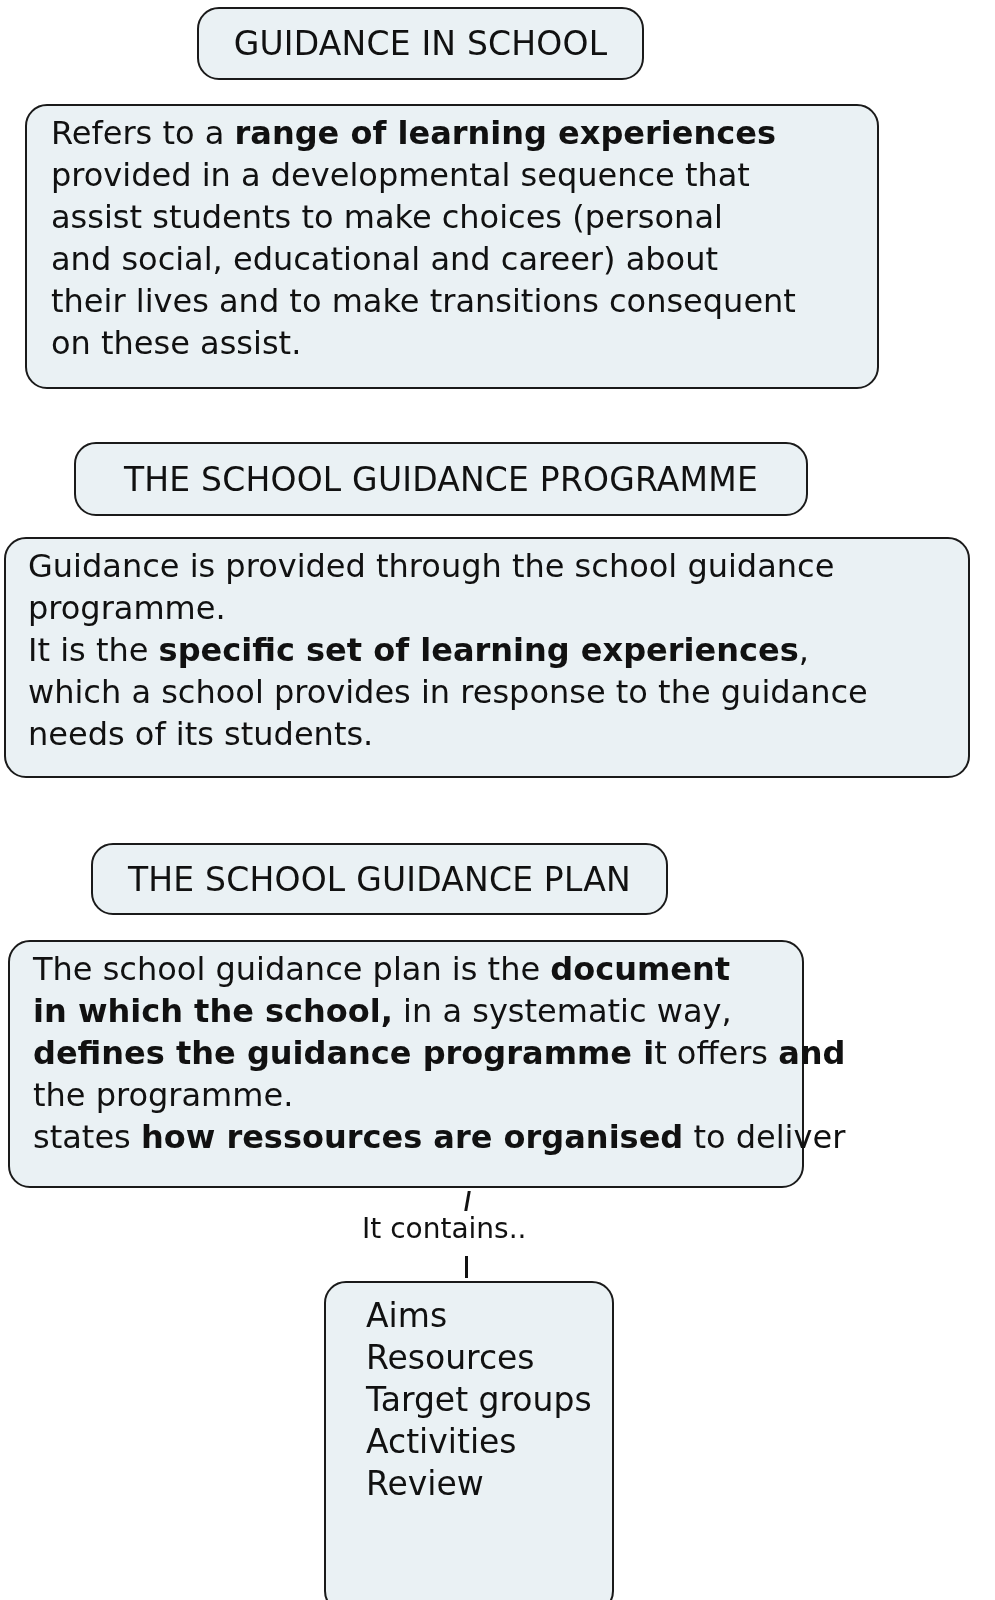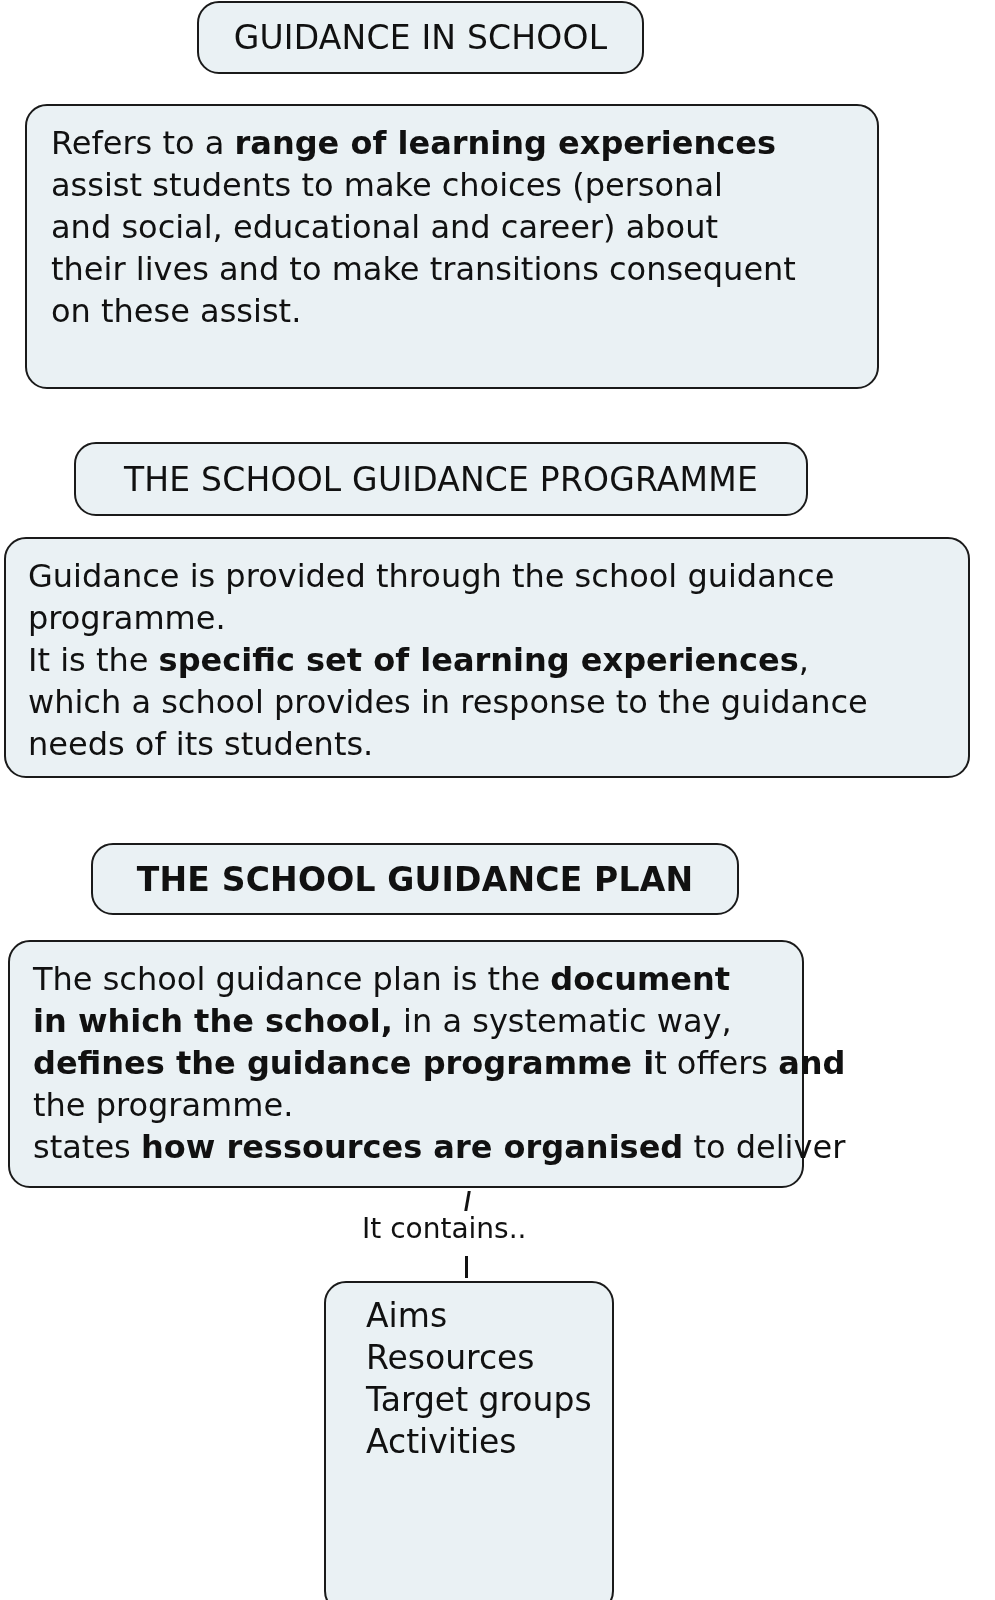--- a/index.html
+++ b/index.html
@@ -2,53 +2,54 @@
 <html><head>
 <meta charset="utf-8">
 <style>
   html, body { margin: 0; padding: 0; background: #ffffff; }
   body { width: 995px; height: 1600px; position: relative; overflow: hidden;
          font-family: "DejaVu Sans", sans-serif; color: #111; }
   .node { position: absolute; box-sizing: border-box; background: #eaf1f4;
           border: 2px solid #1a1a1a; border-radius: 22px; }
   .title { display: flex; align-items: center; justify-content: center;
            font-size: 33px; letter-spacing: 0.2px; white-space: nowrap; }
-  .body { font-size: 32px; line-height: 42px; padding: 16px 20px; }
+  .body { font-size: 32px; line-height: 42px; padding: 6px 20px; }
   .body b { font-weight: bold; }
   .line { display: block; white-space: nowrap; }
   .connector { position: absolute; width: 3px; background: #111; }
   .conn-label { position: absolute; font-size: 28px; white-space: nowrap; }
   .list-item { display: block; white-space: nowrap; }
 </style>
 </head>
 <body>
 
-<div class="node title" style="left:197px; top:1px; width:447px; height:73px;">
+<div class="node title" style="left:197px; top:7px; width:447px; height:73px;">
   <span>GUIDANCE IN SCHOOL</span>
 </div>
 <div class="node body" style="left:25px; top:104px; width:854px; height:285px; padding-left:24px;">
     <span class="line"><span>Refers to a </span><b>range of learning experiences</b></span>
+    <span class="line"><span>provided in a developmental sequence that</span></span>
     <span class="line"><span>assist students to make choices (personal</span></span>
     <span class="line"><span>and social, educational and career) about</span></span>
     <span class="line"><span>their lives and to make transitions consequent</span></span>
     <span class="line"><span>on these assist.</span></span>
   </div>
 
 <div class="node title" style="left:74px; top:442px; width:734px; height:74px;">
   <span>THE SCHOOL GUIDANCE PROGRAMME</span>
 </div>
 <div class="node body" style="left:4px; top:537px; width:966px; height:241px; padding-left:22px;">
     <span class="line"><span>Guidance is provided through the school guidance</span></span>
     <span class="line"><span>programme.</span></span>
     <span class="line"><span>It is the </span><b>specific set of learning experiences</b><span>,</span></span>
     <span class="line"><span>which a school provides in response to the guidance</span></span>
     <span class="line"><span>needs of its students.</span></span>
   </div>
 
-<div class="node title" style="left:91px; top:843px; width:648px; height:72px;font-weight:bold;">
+<div class="node title" style="left:91px; top:843px; width:577px; height:72px;">
   <span>THE SCHOOL GUIDANCE PLAN</span>
 </div>
 <div class="node body" style="left:8px; top:940px; width:796px; height:248px; padding-left:23px;">
     <span class="line"><span>The school guidance plan is the </span><b>document</b></span>
     <span class="line"><b>in which the school,</b><span> in a systematic way,</span></span>
     <span class="line"><b>defines the guidance programme i</b><span>t offers </span><b>and</b></span>
     <span class="line"><span> the programme.</span></span>
     <span class="line"><span> states </span><b>how ressources are organised</b><span> to deliver</span></span>
   </div>
 
@@ -56,13 +57,14 @@
 <div class="conn-label" style="left:362px; top:1212px;">
   <span>It contains..</span>
 </div>
 <div class="connector" style="left:465px; top:1256px; height:22px;"></div>
 
 <div class="node body" style="left:324px; top:1281px; width:290px; height:332px; padding:12px 40px; font-size:33px; line-height:42px;">
   <span class="list-item">Aims</span>
   <span class="list-item">Resources</span>
   <span class="list-item">Target groups</span>
   <span class="list-item">Activities</span>
+  <span class="list-item">Review</span>
 </div>
 
 </body></html>

